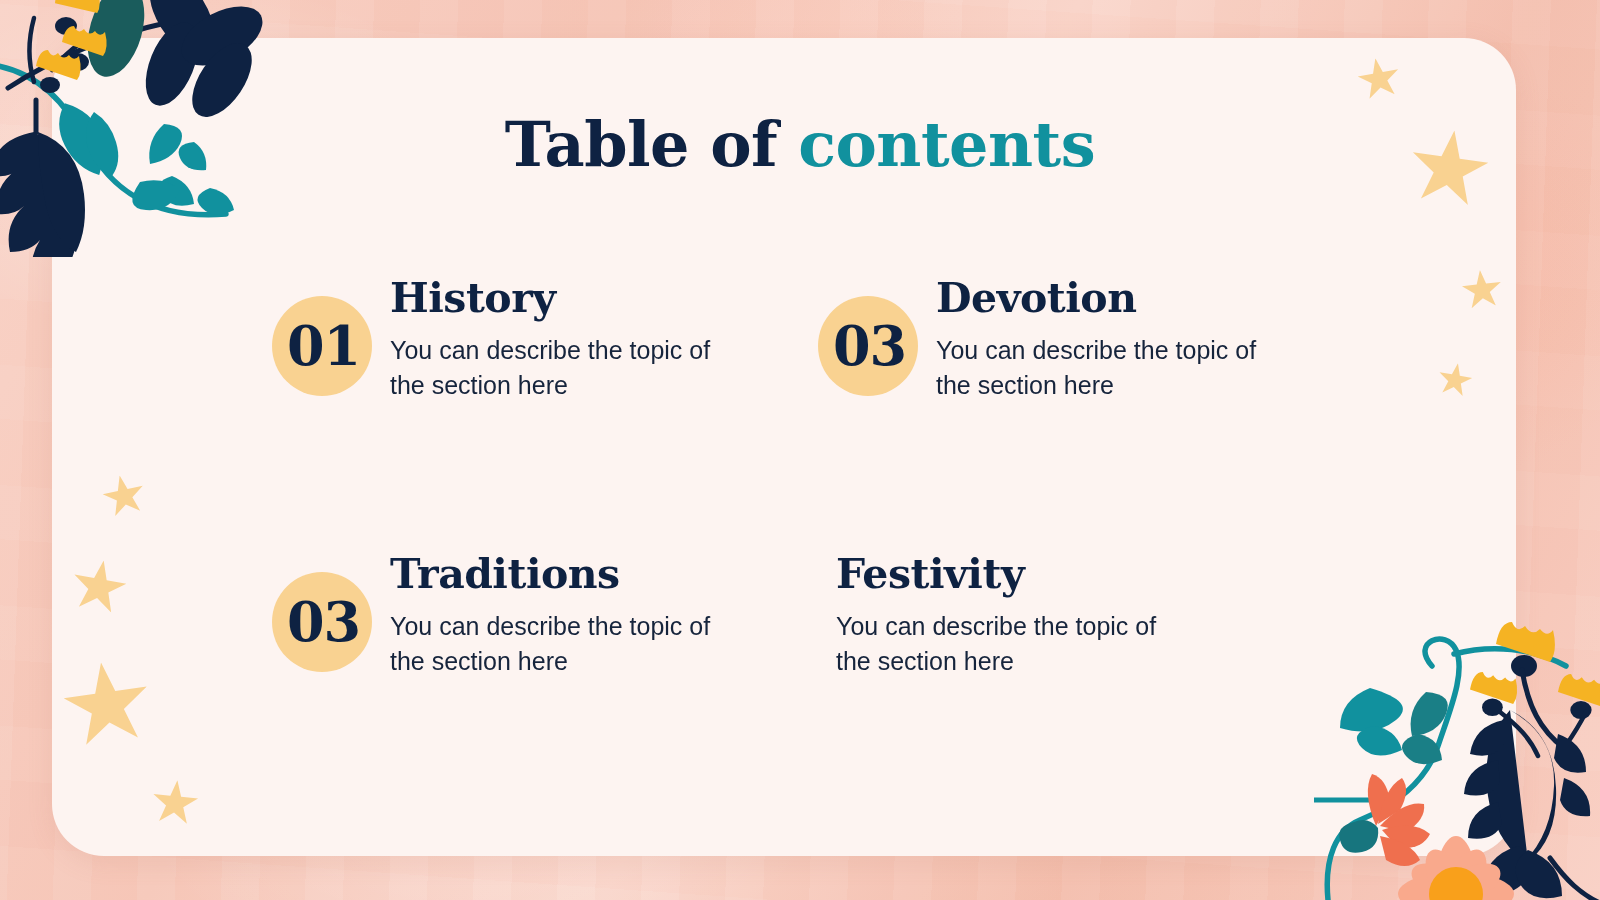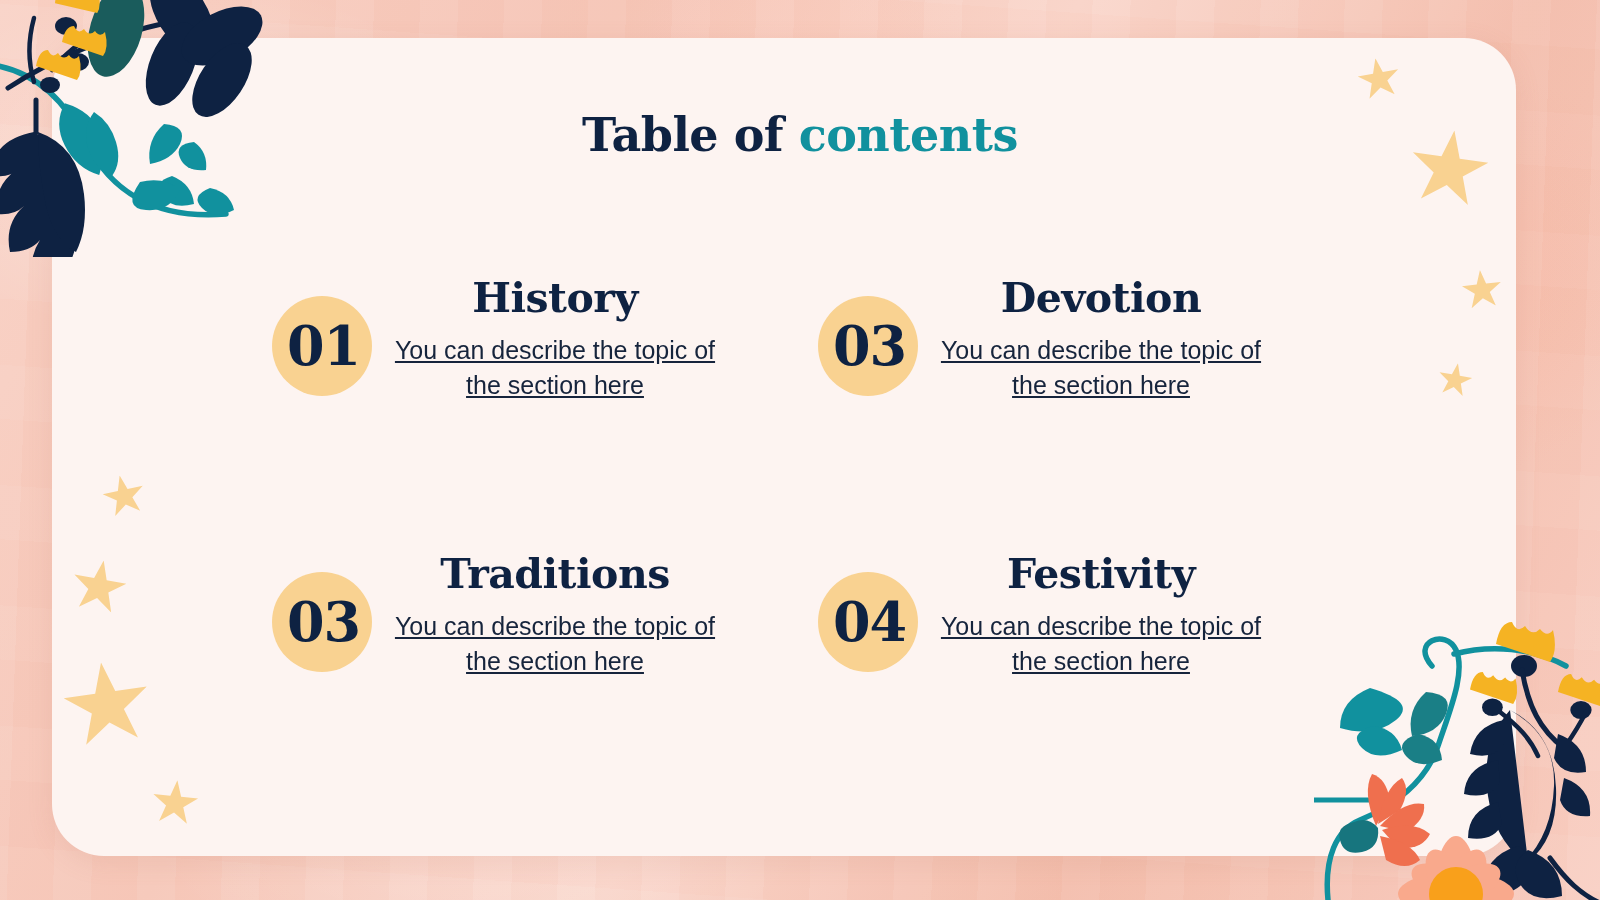--- a/index.html
+++ b/index.html
@@ -51,37 +51,36 @@
 
   
   .title {
     position: absolute;
     left: 0;
     top: 108px;
     width: 1600px;
     text-align: center;
     font-family: "DejaVu Serif", "Liberation Serif", serif;
     font-weight: 700;
-    font-size: 46px;
+    font-size: 62px;
     letter-spacing: -0.5px;
     color: #0e2242;
     white-space: nowrap;
   }
   .title .accent { color: #11919e; }
 
   
   .items {
     position: absolute;
     left: 272px;
     top: 278px;
     width: 1060px;
     display: grid;
     grid-template-columns: 546px 514px;
     grid-template-rows: 276px auto;
-    text-align: center;
   }
   .item { position: relative; display: flex; align-items: flex-start; }
   .circle {
     position: relative;
     flex: 0 0 auto;
     width: 100px;
     height: 100px;
     border-radius: 50%;
     background: #f9d291;
     margin-top: 18px;
@@ -108,21 +107,20 @@
     margin: 0 0 14px 0;
     letter-spacing: -0.5px;
     white-space: nowrap;
   }
   .item-desc {
     font-family: "Liberation Sans", sans-serif;
     font-size: 25px;
     line-height: 1.4;
     color: #16243c;
     max-width: 330px;
-    text-decoration: underline;
   }
 
   
   .star {
     position: absolute;
     background: #f9d291;
     clip-path: polygon(50% 0%, 61.8% 35.2%, 98.8% 35.2%, 68.8% 57.2%, 80.4% 92.4%, 50% 70.6%, 19.6% 92.4%, 31.2% 57.2%, 1.2% 35.2%, 38.2% 35.2%);
   }
 
   
@@ -285,23 +283,20 @@
       <div class="circle">
         <span class="num">03</span>
       </div>
       <div class="item-text">
         <div class="item-title">Traditions</div>
         <div class="item-desc">You can describe the topic of the section here</div>
       </div>
     </div>
 
     <div class="item">
-      <div class="circle">
-        <span class="num">04</span>
-      </div>
       <div class="item-text">
         <div class="item-title">Festivity</div>
         <div class="item-desc">You can describe the topic of the section here</div>
       </div>
     </div>
 
   </div>
 </div>
 
 </body></html>

